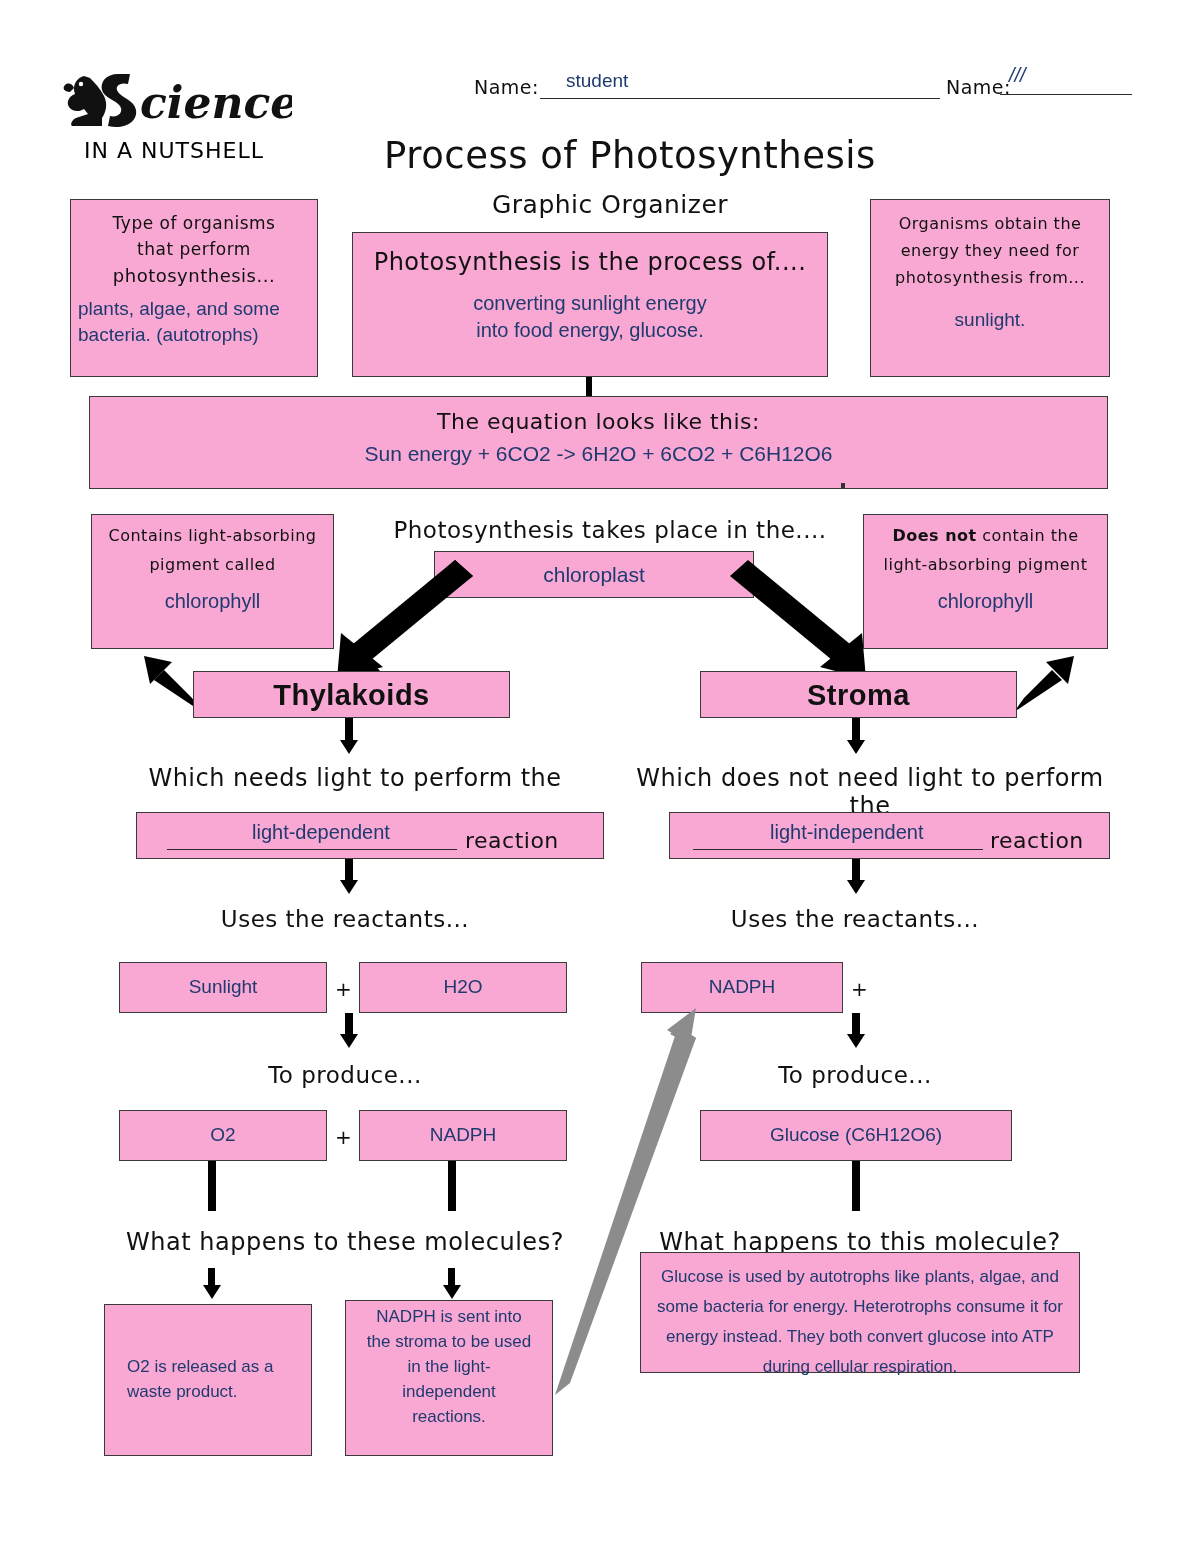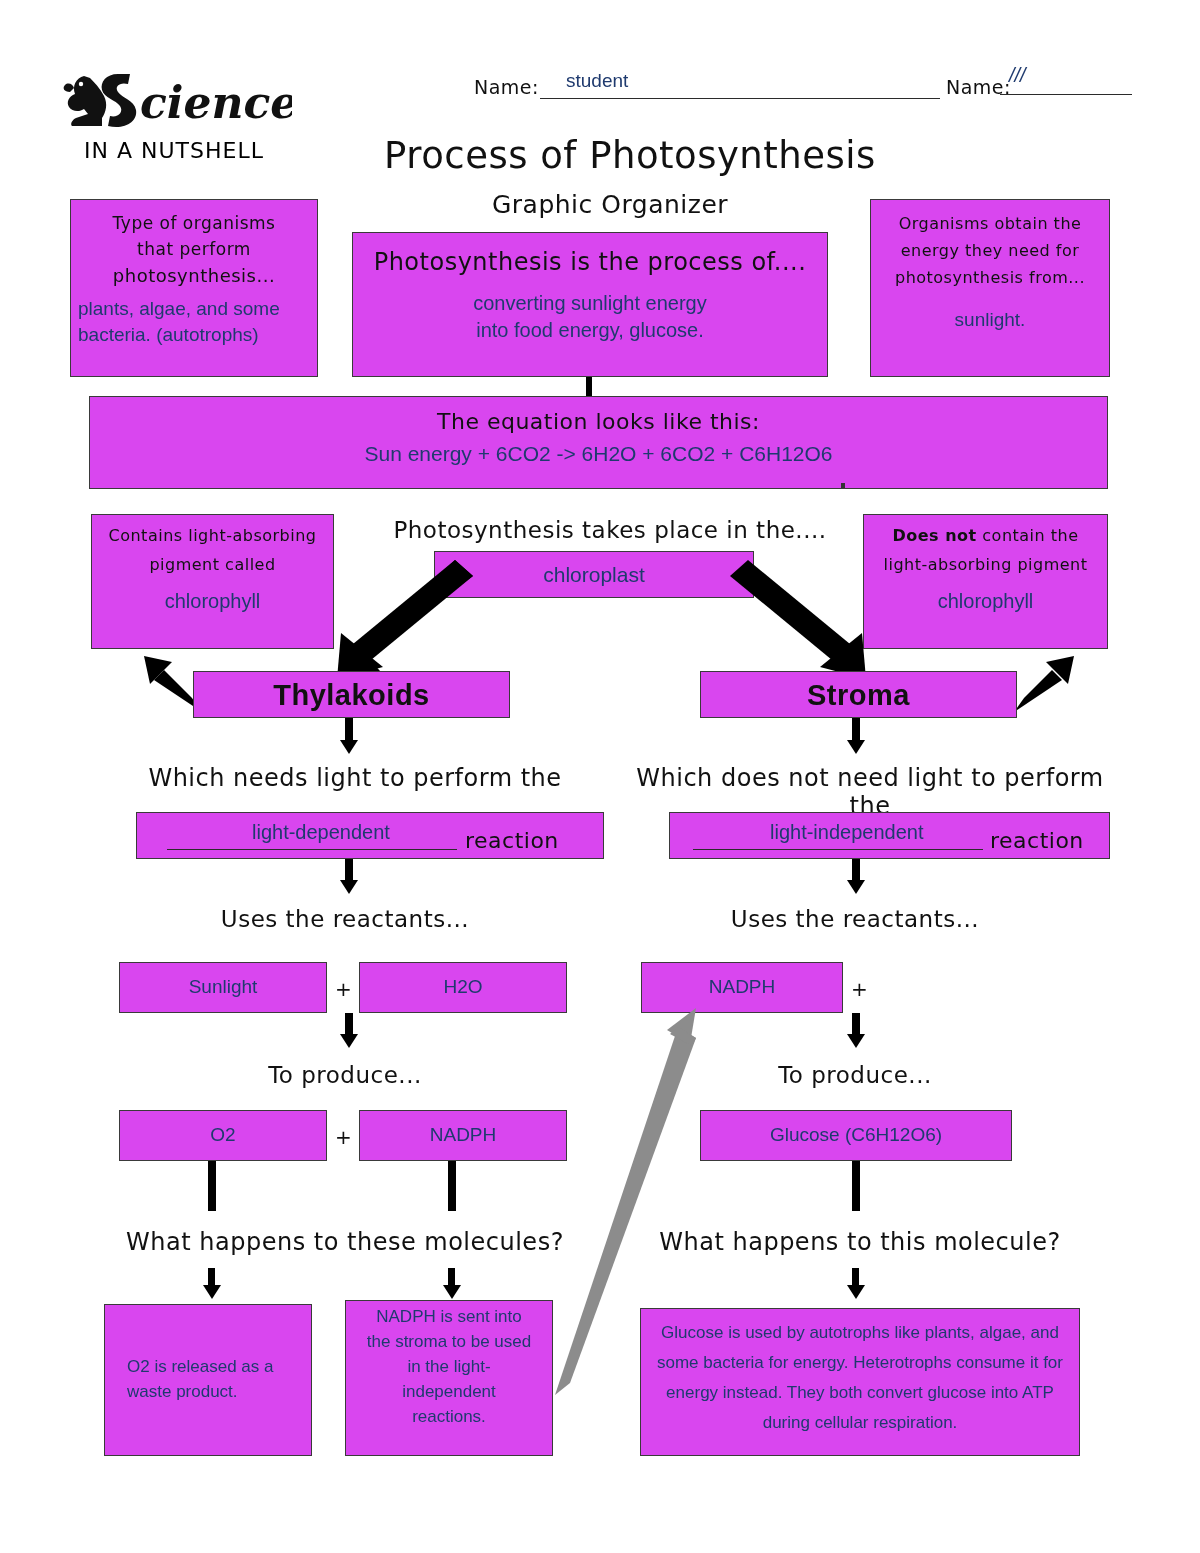--- a/index.html
+++ b/index.html
@@ -6,21 +6,21 @@
   body{font-family:"Liberation Sans",sans-serif;}
   #page{position:relative;width:1200px;height:1553px;background:#fff;overflow:hidden;}
 
   
   .hw{font-family:"DejaVu Sans",sans-serif;color:#111;letter-spacing:.5px;}
   .ans{font-family:"Liberation Sans",sans-serif;color:#1f3a6e;font-weight:bold;}
   .abs{position:absolute;}
   .ctr{text-align:center;}
 
   
-  .box{position:absolute;border:1.5px solid #3a3a3a;background:#d946ef;box-sizing:border-box;}
+  .box{position:absolute;border:1.5px solid #3a3a3a;background:#f9a8d4;box-sizing:border-box;}
   .arrhead{position:absolute;width:0;height:0;}
   .down-head{border-left:9px solid transparent;border-right:9px solid transparent;border-top:14px solid #000;}
   .plain-line{position:absolute;background:#000;}
   .rule-dark{position:absolute;height:0;border-bottom:1.6px solid #2b2b2b;}
 
   
   .blankline{position:absolute;border-bottom:1.5px solid #2b2b2b;height:0;}
   .logo-sub{font-family:"DejaVu Sans",sans-serif;color:#000;letter-spacing:1px;}
 </style>
 </head>
@@ -215,21 +215,21 @@
   <div class="box" style="left:700px;top:1110px;width:312px;height:51px;">
     <div class="ans ctr" style="font-size:19px;margin-top:13px;font-weight:normal;">Glucose (C6H12O6)</div>
   </div>
   <div class="plain-line" style="left:852px;top:1161px;width:8px;height:50px;"></div>
 
   <div class="hw abs ctr" style="left:625px;top:1228px;width:470px;font-size:24px;">What happens to this molecule?</div>
 
   <div class="plain-line" style="left:852px;top:1268px;width:7px;height:22px;"></div>
   <div class="arrhead down-head" style="left:847px;top:1285px;"></div>
 
-  <div class="box" style="left:640px;top:1308px;width:440px;height:148px;">
+  <div class="box" style="left:640px;top:1252px;width:440px;height:121px;">
     <div class="ans ctr" style="font-size:17px;margin-top:14px;font-weight:normal;">Glucose is used by autotrophs like plants, algae, and</div>
     <div class="ans ctr" style="font-size:17px;margin-top:10px;font-weight:normal;">some bacteria for energy. Heterotrophs consume it for</div>
     <div class="ans ctr" style="font-size:17px;margin-top:10px;font-weight:normal;">energy instead. They both convert glucose into ATP</div>
     <div class="ans ctr" style="font-size:17px;margin-top:10px;font-weight:normal;">during cellular respiration.</div>
   </div>
 
   <svg class="abs" width="260" height="430" viewBox="0 0 260 430" style="left:500px;top:980px;">
     <defs></defs>
     <polygon points="55,415 70,403 196,58 178,47" fill="#8c8c8c"></polygon>
     <polygon points="196,28 167,50 190,64" fill="#8c8c8c"></polygon>

